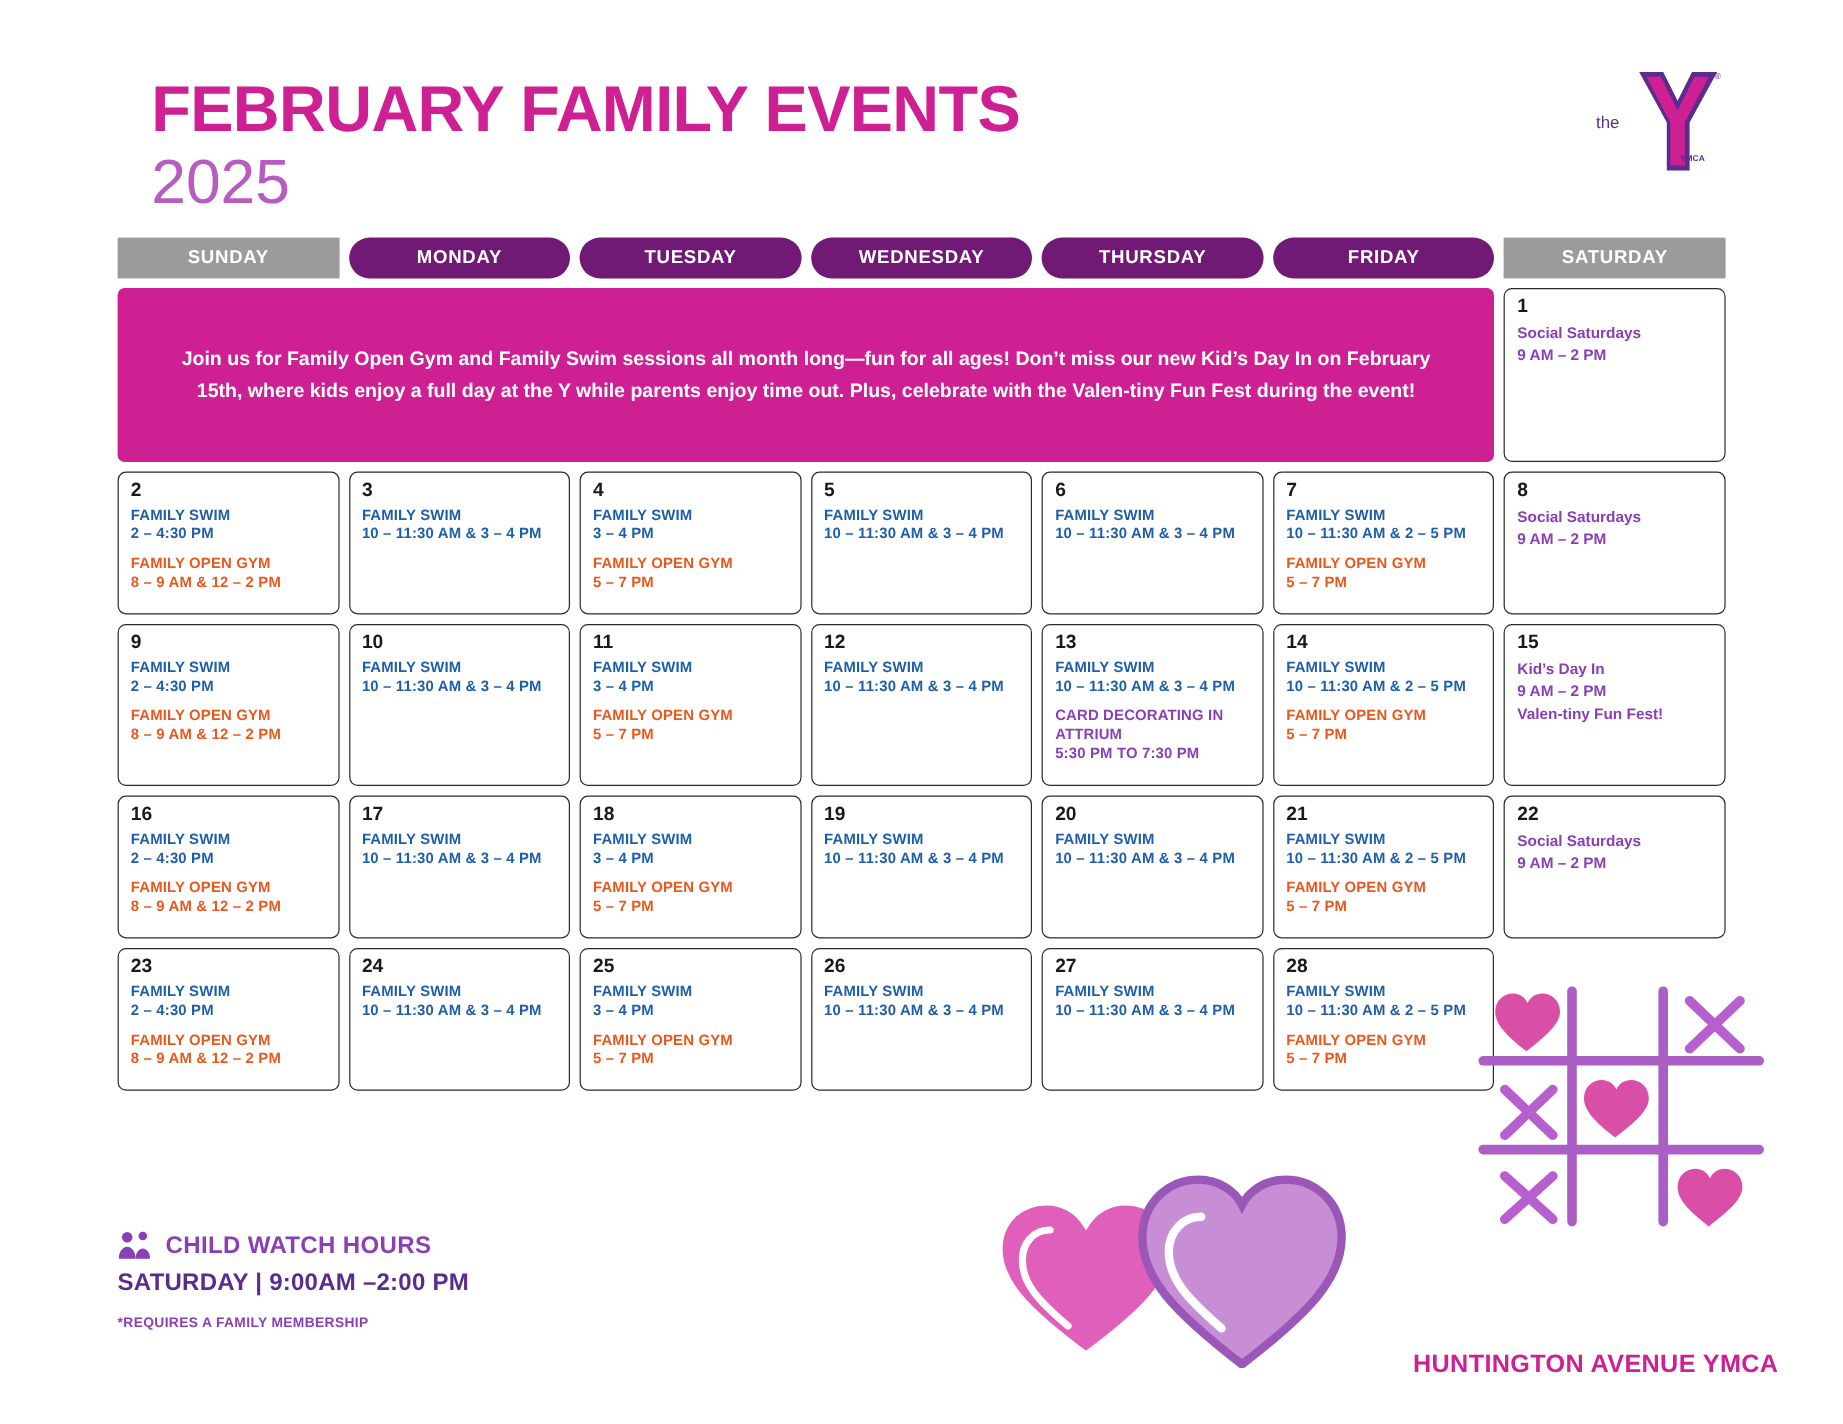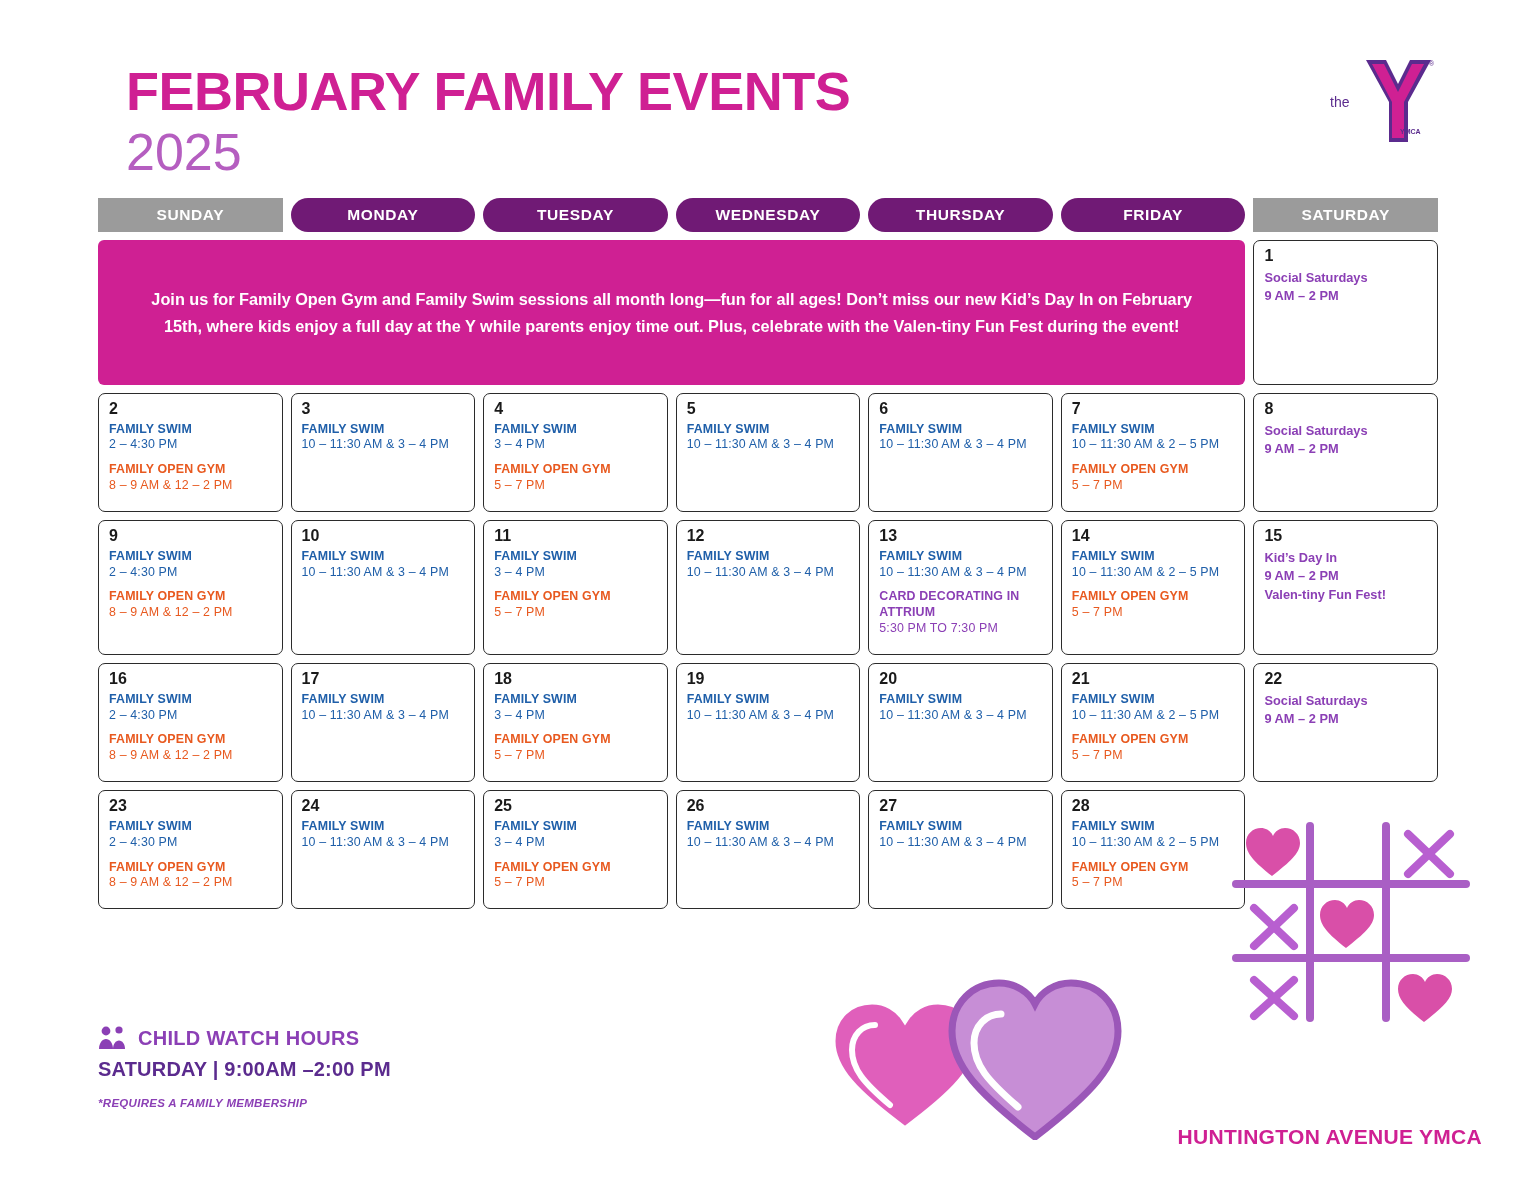--- a/index.html
+++ b/index.html
@@ -90,21 +90,21 @@
   .cell.blank { border: none; }
   .daynum {
     font-size: 16px;
     font-weight: 700;
     color: #1a1a1a;
     line-height: 1.1;
     margin-bottom: 4px;
   }
   .ev { margin-bottom: 9px; line-height: 1.28; }
   .ev-title { font-size: 12.4px; font-weight: 700; letter-spacing: 0.15px; }
-  .ev-time { font-size: 12.4px; font-weight: 400; letter-spacing: 0.15px; }
+  .ev-time { font-size: 12.4px; font-weight: 700; letter-spacing: 0.15px; }
   .c-blue  { color: #1f5fa9; }
   .c-orange{ color: #e8591f; }
   .c-purple{ color: #8b3fb5; }
   .ev-plain { font-size: 12.8px; color: #8b3fb5; font-weight: 600; line-height: 1.45; }
 
   
   .banner {
     grid-column: 1 / span 6;
     background: #cf2093;
     border-radius: 6px;
@@ -135,21 +135,20 @@
   }
   .cw-hours {
     margin-top: 7px;
     font-size: 20px; font-weight: 700; color: #5b2b8e;
     letter-spacing: 0.2px;
   }
   .cw-note {
     margin-top: 16px;
     font-size: 11.5px; font-weight: 700; color: #8b3fb5;
     letter-spacing: 0.3px;
-    font-style: italic;
   }
   .branch {
     position: absolute;
     right: 54px; bottom: 38px;
     font-size: 21px; font-weight: 700; color: #cf2093;
     letter-spacing: 0.3px;
   }
 
   
   .decor-hearts { position: absolute; left: 820px; top: 965px; pointer-events: none; }

